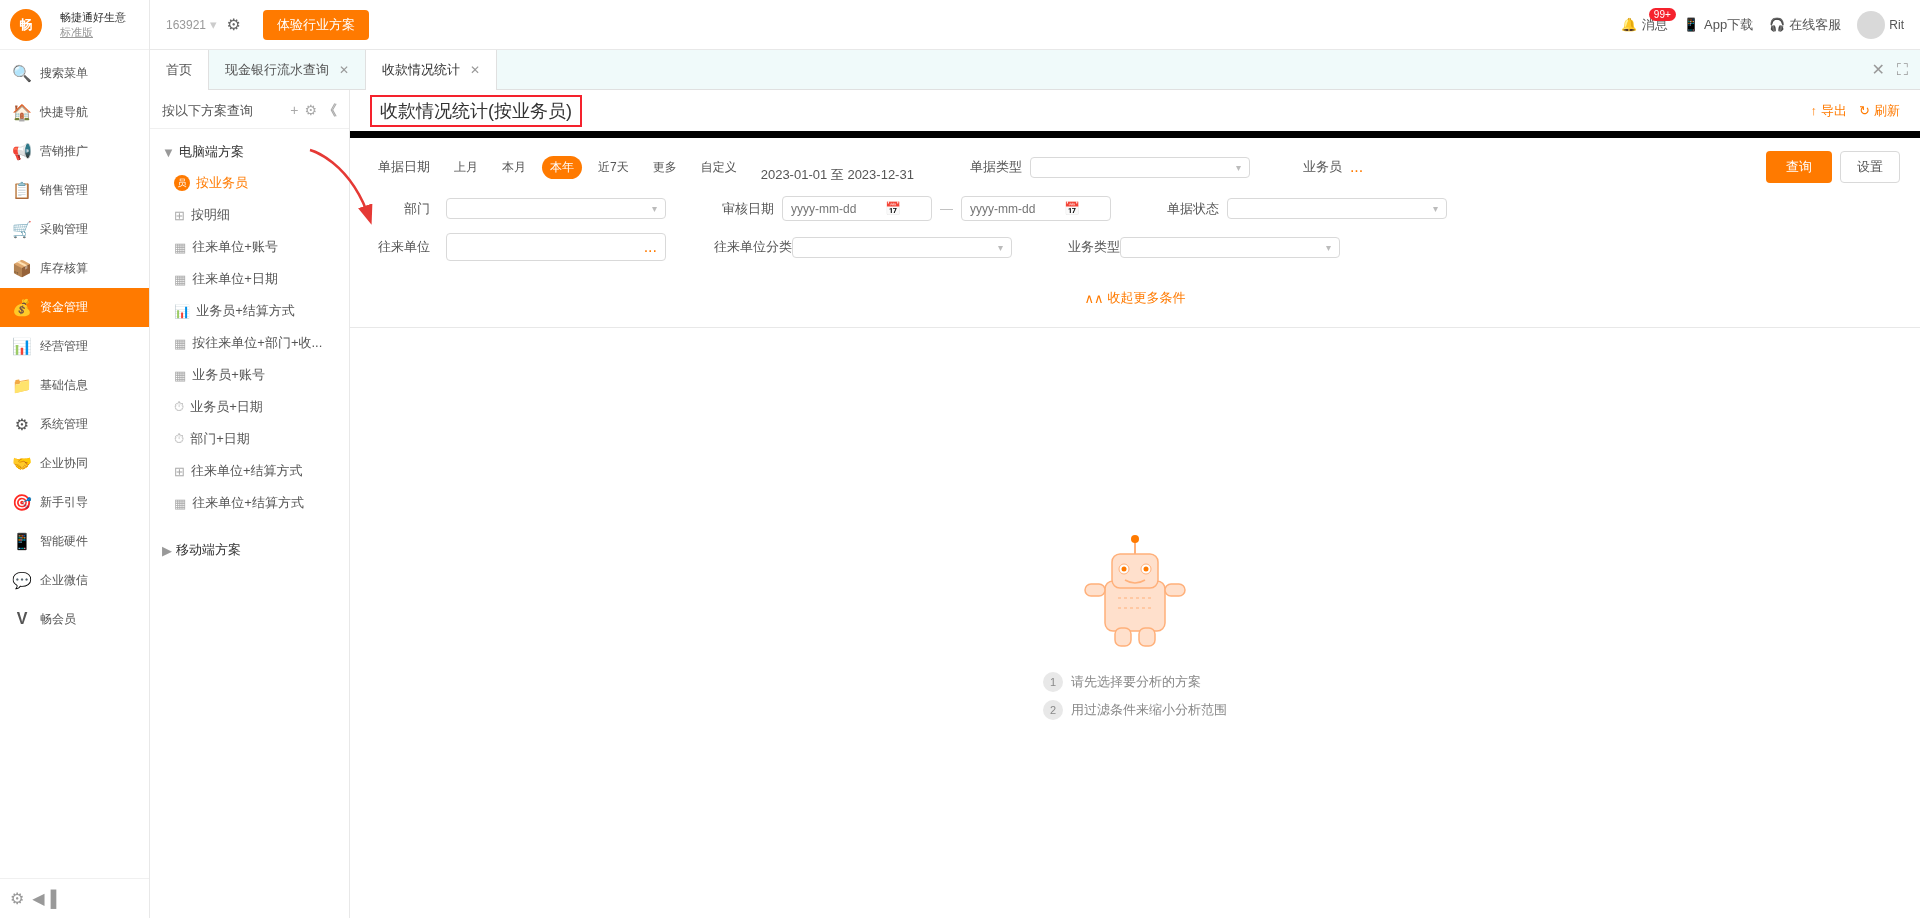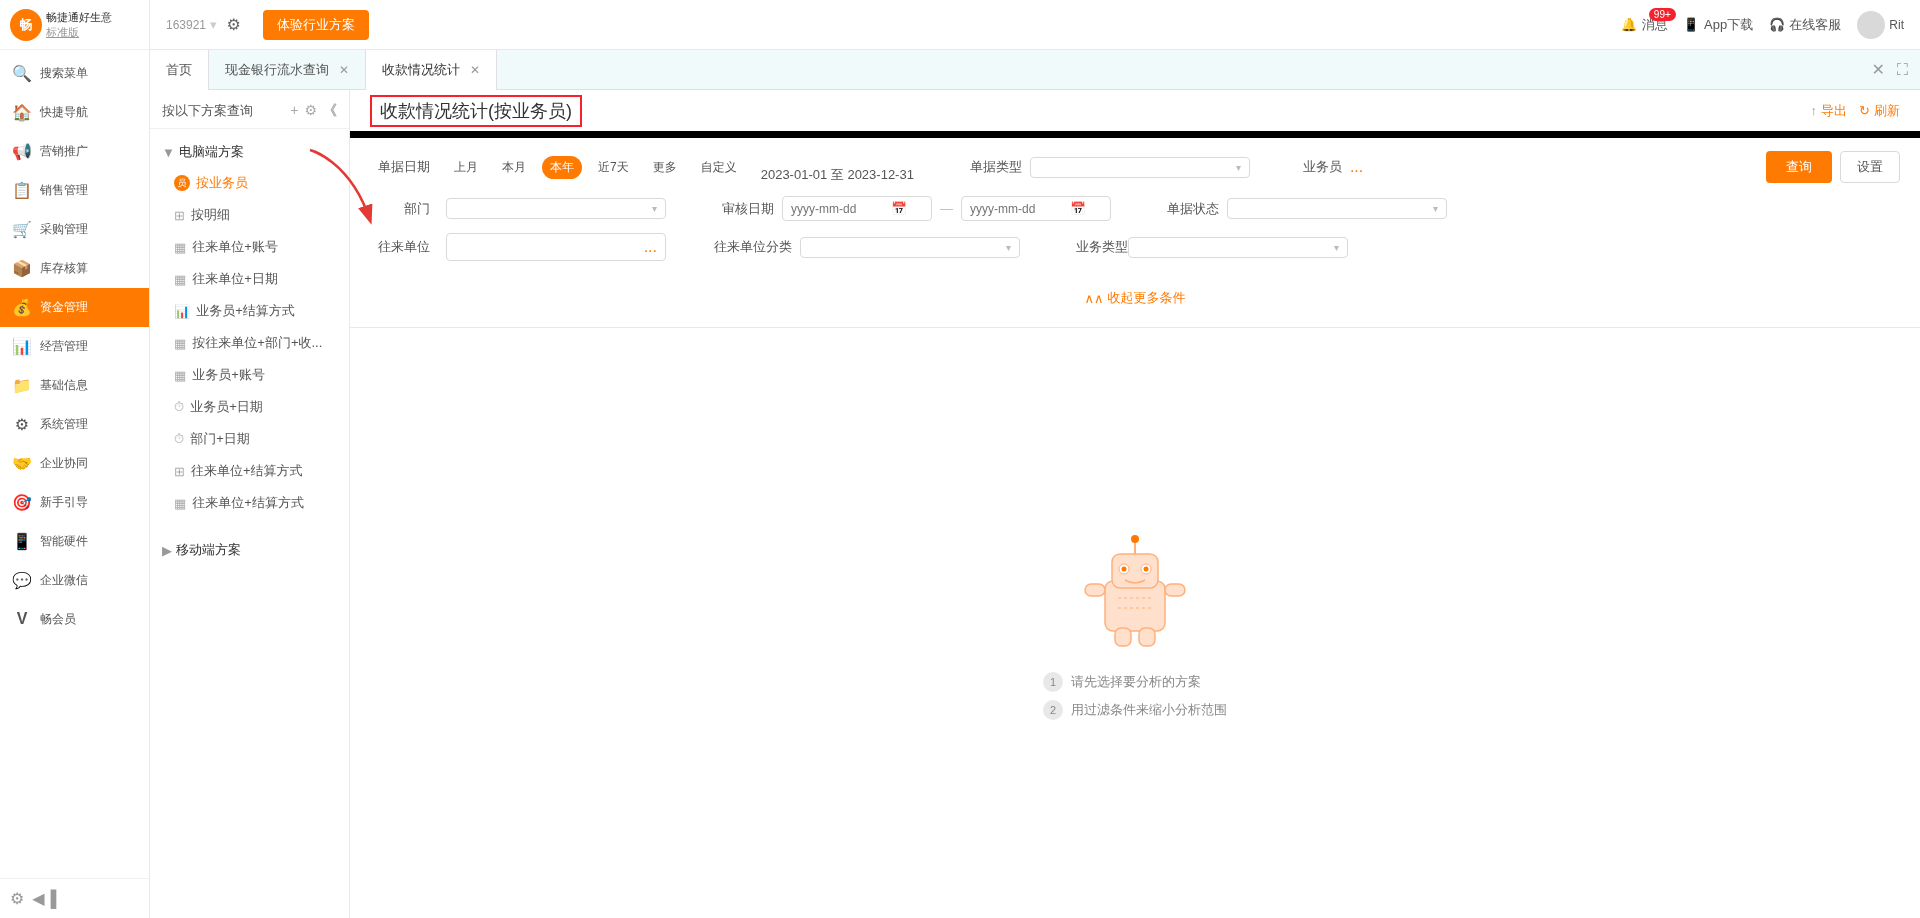--- a/index.html
+++ b/index.html
@@ -70,21 +70,21 @@
     .filter-row { display: flex; align-items: center; gap: 16px; margin-bottom: 12px; }
     .filter-row:last-child { margin-bottom: 0; }
     .filter-label { color: #555; font-size: 13px; min-width: 60px; text-align: right; flex-shrink: 0; }
     .date-tabs { display: flex; gap: 8px; align-items: center; }
     .date-tab { padding: 3px 8px; cursor: pointer; color: #555; font-size: 12px; border-radius: 2px; }
     .date-tab.active { background: #ff7a00; color: white; border-radius: 12px; }
     .date-range { display: flex; align-items: center; gap: 4px; color: #555; font-size: 12px; margin-top: 16px; }
     .filter-select { display: flex; align-items: center; border: 1px solid #d9d9d9; border-radius: 4px; padding: 4px 8px; min-width: 200px; cursor: pointer; background: #fff; }
     .filter-select-label { flex: 1; color: #bbb; font-size: 12px; }
     .filter-select-arrow { color: #bbb; font-size: 10px; }
-    .filter-date-input { display: flex; border: 1px solid #d9d9d9; border-radius: 4px; padding: 4px 8px; min-width: 150px; background: #fff; gap: 10px; }
+    .filter-date-input { display: flex; border: 1px solid #d9d9d9; border-radius: 4px; padding: 4px 8px; min-width: 150px; background: #fff; gap: 4px; }
     .filter-date-input input { border: none; outline: none; color: #bbb; font-size: 12px; width: 90px; background: transparent; }
     .filter-date-sep { color: #bbb; }
 
     .action-buttons { display: flex; gap: 8px; margin-left: auto; }
     .btn-primary { background: #ff7a00; color: white; border: none; padding: 6px 20px; border-radius: 4px; cursor: pointer; font-size: 13px; }
     .btn-secondary { background: #fff; color: #555; border: 1px solid #d9d9d9; padding: 6px 16px; border-radius: 4px; cursor: pointer; font-size: 13px; }
 
     .collapse-btn { display: flex; align-items: center; justify-content: center; padding: 8px; color: #ff7a00; cursor: pointer; font-size: 13px; gap: 4px; }
 
     
@@ -97,21 +97,21 @@
     .red-box-highlight { border: 2px solid #f5222d; }
   </style>
 </head>
 <body>
 
 <div class="sidebar">
   <div class="sidebar-logo">
     <div class="sidebar-logo-icon">
       <span>畅</span>
     </div>
-    <div style="margin-left:4px;">
+    <div style="margin-left:18px;">
       <div style="font-size:11px;color:#333;font-weight:500;">畅捷通好生意</div>
       <div style="font-size:11px;color:#999;text-decoration:underline;">标准版</div>
     </div>
   </div>
   <div class="sidebar-nav">
     <div class="sidebar-item">
       <span class="sidebar-item-icon">🔍</span>
       <span class="sidebar-item-label">搜索菜单</span>
     </div>
     <div class="sidebar-item">
@@ -379,21 +379,21 @@
           </div>
         </div>
 
         <div class="filter-row">
           <span class="filter-label">往来单位</span>
           <div style="display:flex;align-items:center;border:1px solid #d9d9d9;border-radius:4px;padding:4px 8px;min-width:220px;cursor:pointer;background:#fff;">
             <span style="flex:1;color:#bbb;font-size:12px;"></span>
             <span style="color:#ff7a00;font-size:16px;">...</span>
           </div>
 
-          <div style="margin-left:32px;display:flex;align-items:center;gap:8px;">
+          <div style="margin-left:32px;display:flex;align-items:center;">
             <span class="filter-label">往来单位分类</span>
             <div class="filter-select" style="min-width:220px;">
               <span class="filter-select-label"></span>
               <span class="filter-select-arrow">▾</span>
             </div>
           </div>
 
           <div style="margin-left:32px;display:flex;align-items:center;">
             <span class="filter-label">业务类型</span>
             <div class="filter-select" style="min-width:220px;">

